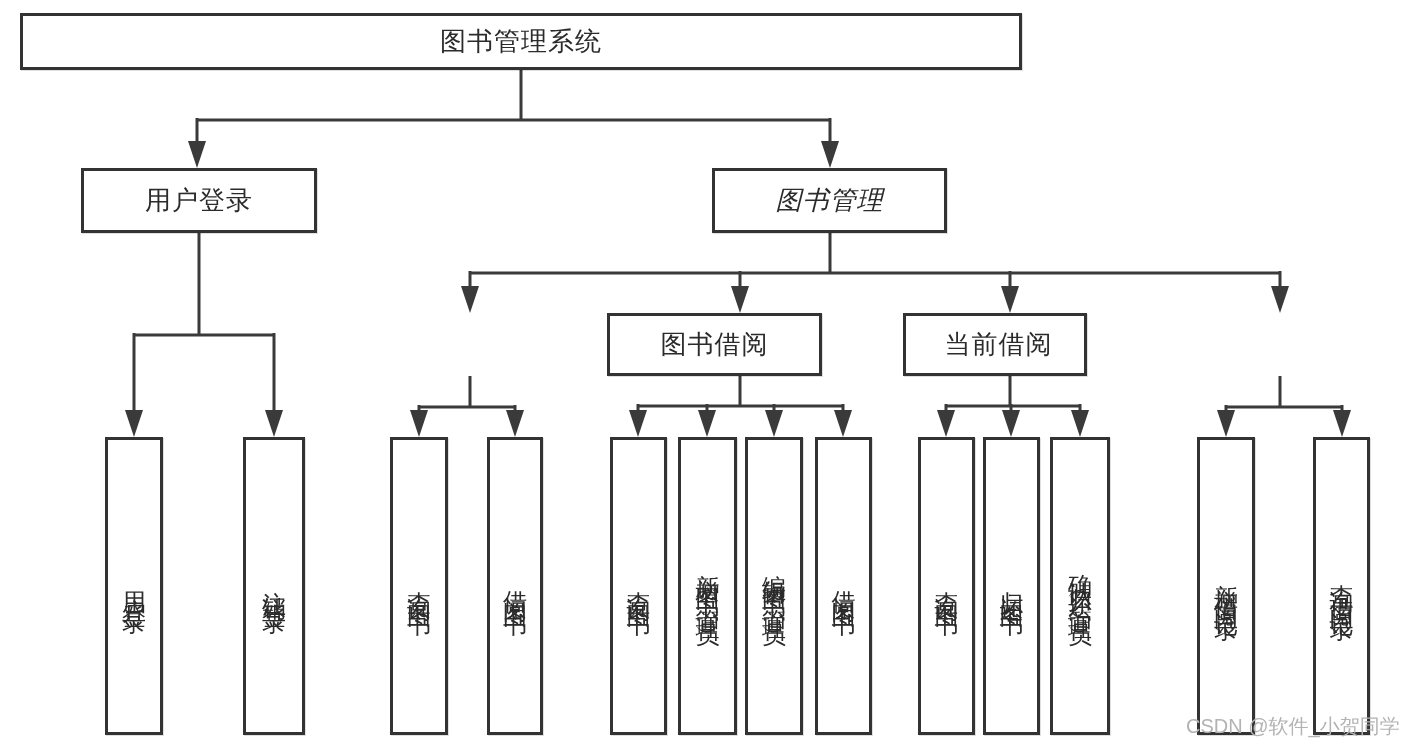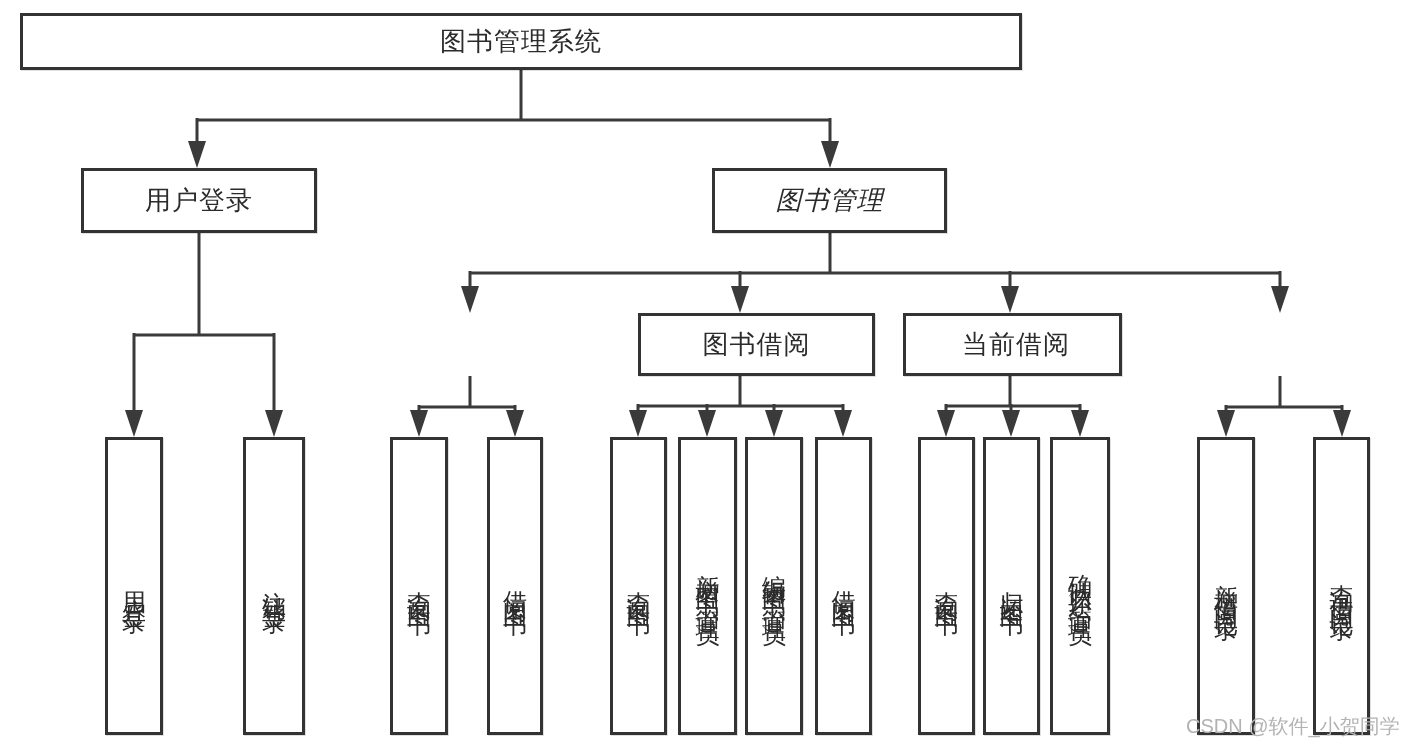--- a/index.html
+++ b/index.html
@@ -117,24 +117,24 @@
     <span class="hlabel">图书管理系统</span>
   </div>
 
   <div class="box" style="left:81px; top:168px; width:236px; height:65px;">
     <span class="hlabel">用户登录</span>
   </div>
   <div class="box" style="left:712px; top:168px; width:235px; height:65px;font-style:italic;">
     <span class="hlabel">图书管理</span>
   </div>
 
-  <div class="box" style="left:638px; top:313px; width:237px; height:63px;">
+  <div class="box" style="left:607px; top:313px; width:215px; height:63px;">
     <span class="hlabel">图书借阅</span>
   </div>
-  <div class="box" style="left:903px; top:313px; width:219px; height:63px;padding-left:7px;">
+  <div class="box" style="left:903px; top:313px; width:184px; height:63px;padding-left:7px;">
     <span class="hlabel">当前借阅</span>
   </div>
 
   <div class="box" style="left:105px; top:437px; width:58px; height:298px;">
     <span class="vlabel">用户登录</span>
   </div>
   <div class="box" style="left:243px; top:437px; width:62px; height:298px;">
     <span class="vlabel">注销登录</span>
   </div>
 

